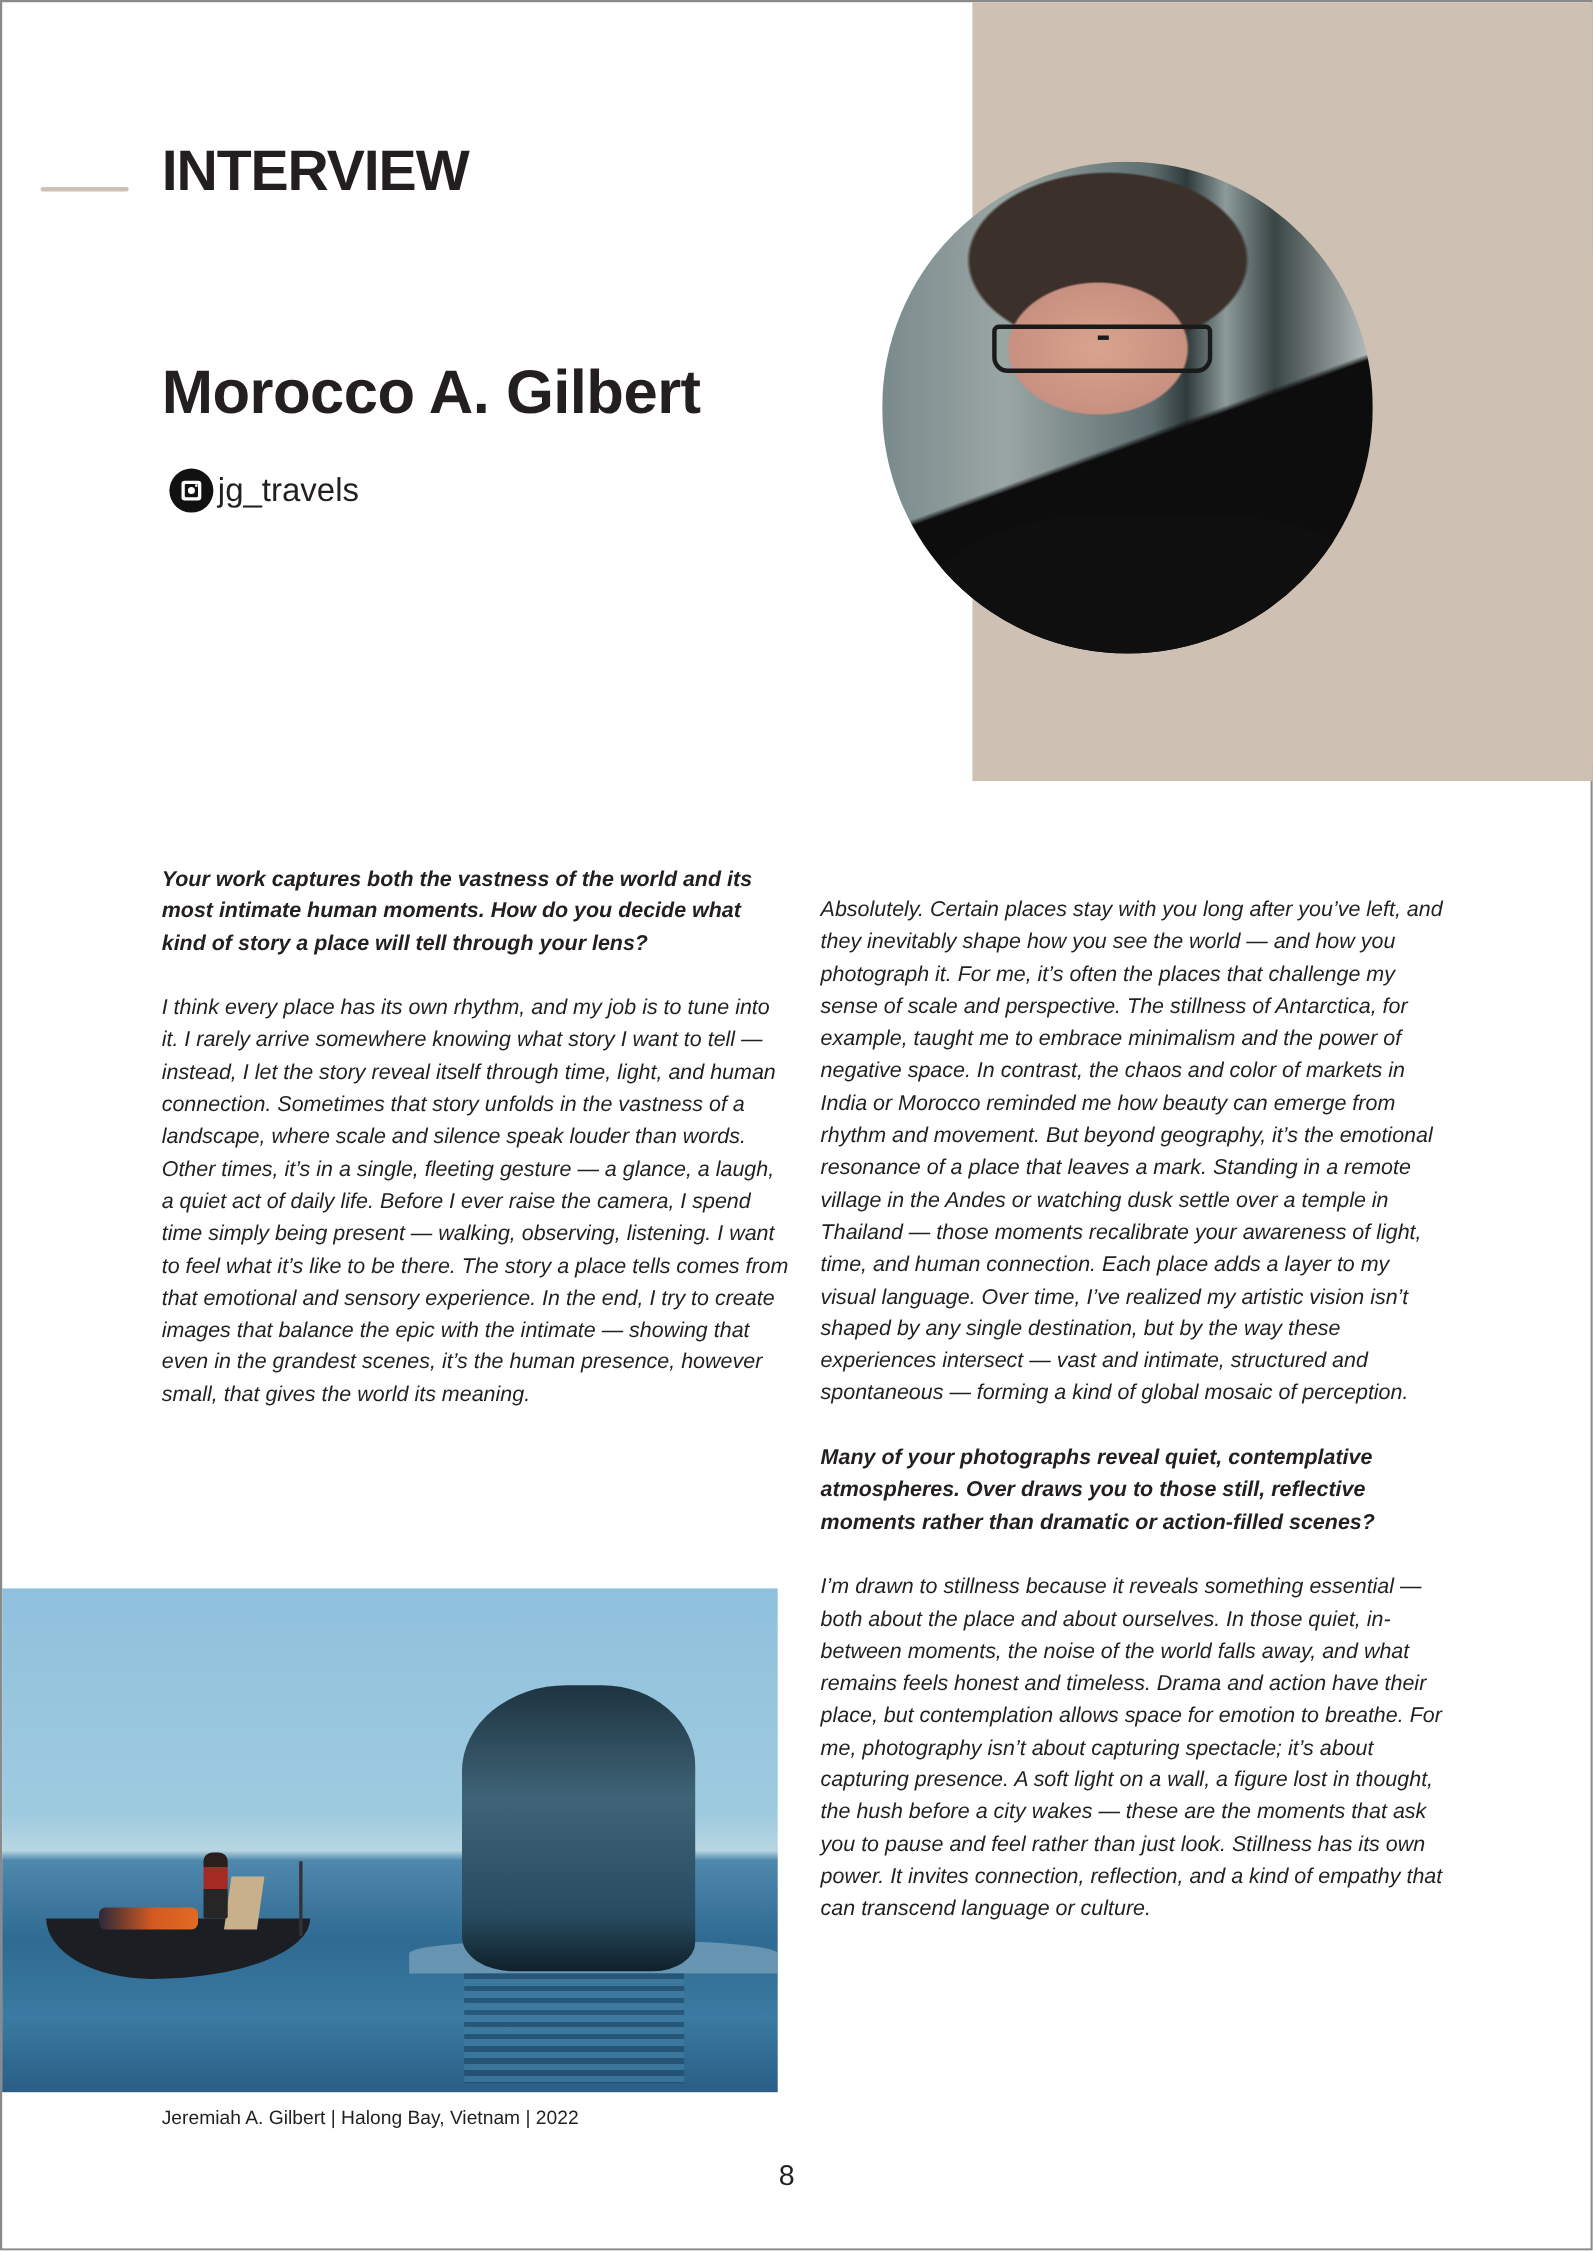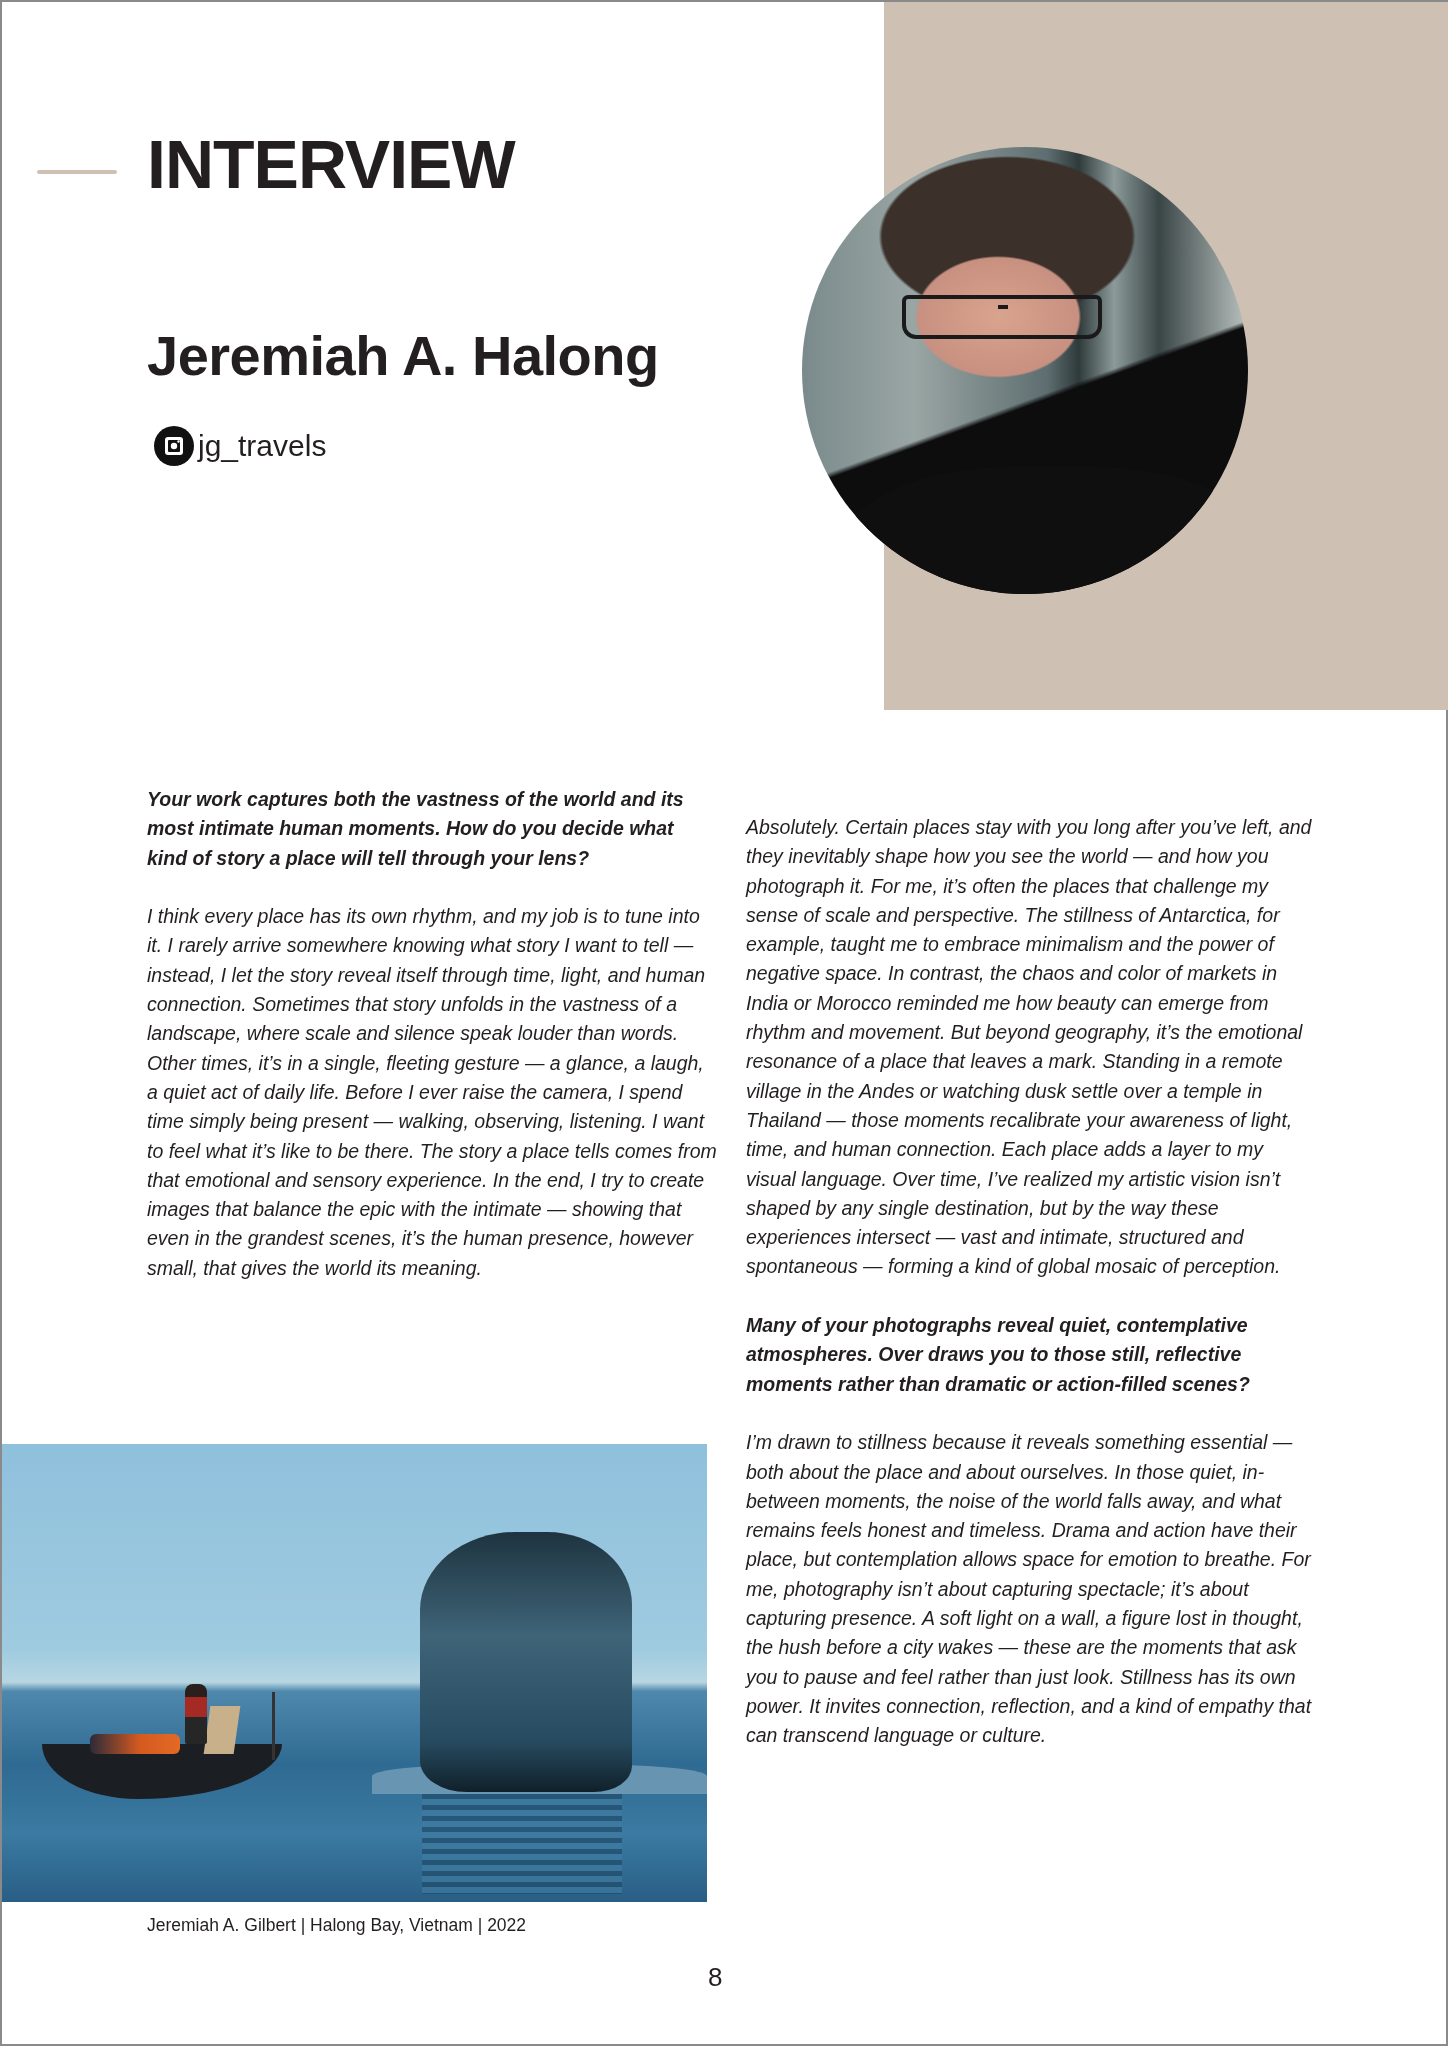--- a/index.html
+++ b/index.html
@@ -1,21 +1,21 @@
 <!DOCTYPE html>
 <html><head>
   <meta charset="utf-8">
   <style>
     * { box-sizing: border-box; margin: 0; padding: 0; }
     html, body { width: 1448px; height: 2046px; background: #ffffff; }
     body { position: relative; overflow: hidden; font-family: "Liberation Sans", sans-serif; color: #231f20; }
     .page { position: absolute; left: 0; top: 0; width: 1448px; height: 2046px; border: 2px solid #8a8a8a; background: #fff; }
     .beige-panel { position: absolute; left: 882px; top: 0; width: 564px; height: 708px; background: #cec0b3; }
     .accent-line { position: absolute; left: 35px; top: 168px; width: 80px; height: 4px; background: #cec0b3; border-radius: 2px; }
-    .section-label { position: absolute; left: 145px; top: 128px; font-size: 68px; font-weight: 700; letter-spacing: -1px; line-height: 1; color: #231f20; }
+    .section-label { position: absolute; left: 145px; top: 128px; font-size: 52px; font-weight: 700; letter-spacing: -1px; line-height: 1; color: #231f20; }
     .name { position: absolute; left: 145px; top: 326px; font-size: 56px; font-weight: 700; letter-spacing: -0.5px; line-height: 1; color: #231f20; }
     .handle { position: absolute; left: 152px; top: 424px; display: flex; align-items: center; gap: 4px; }
     .ig-icon { width: 40px; height: 40px; border-radius: 50%; background: #111; display: flex; align-items: center; justify-content: center; }
     .ig-icon svg { display: block; }
     .handle-text { font-size: 30px; color: #231f20; line-height: 1; }
 
     .portrait { position: absolute; left: 800px; top: 145px; width: 446px; height: 447px; border-radius: 50%; overflow: hidden;
       background:
         radial-gradient(ellipse 30% 22% at 44% 38%, #d9a48e 0%, #c89080 60%, transparent 62%),
         radial-gradient(ellipse 40% 25% at 46% 20%, #3b302a 0%, #3b302a 70%, transparent 72%),
@@ -47,21 +47,21 @@
     .page-number { position: absolute; left: 706px; top: 1962px; font-size: 26px; color: #231f20; line-height: 1; }
   </style>
 </head>
 <body>
 
 <div class="page">
   <div class="beige-panel"></div>
   <div class="accent-line"></div>
 
   <h1 class="section-label">INTERVIEW</h1>
-  <h2 class="name">Jeremiah A. Halong</h2>
+  <h2 class="name">Morocco A. Gilbert</h2>
 
   <div class="handle">
     <span class="ig-icon">
       <svg width="22" height="22" viewBox="0 0 22 22">
         <rect x="2" y="2" width="18" height="18" rx="3" fill="#fff"></rect>
         <rect x="5" y="5" width="12" height="12" rx="1" fill="#111"></rect>
         <circle cx="11" cy="11" r="3.2" fill="#fff"></circle>
         <circle cx="15.5" cy="6.5" r="1.2" fill="#fff"></circle>
       </svg>
     </span>

